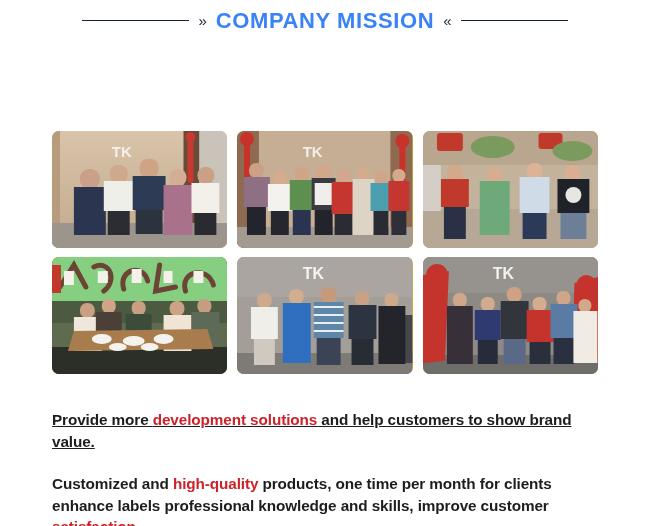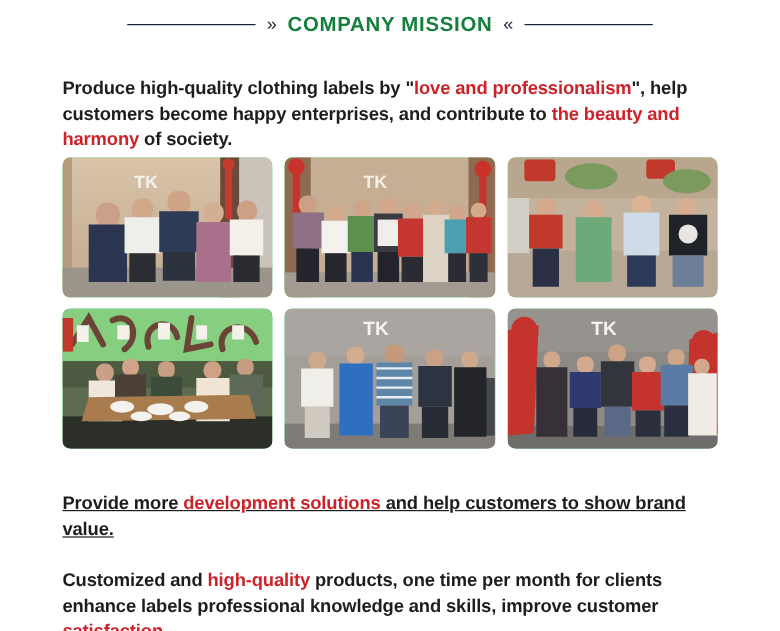--- a/index.html
+++ b/index.html
@@ -37,23 +37,23 @@
     flex: none;
   }
   .chev {
     font-size: 15px;
     color: #16243a;
     line-height: 1;
     font-weight: 400;
     letter-spacing: 0;
   }
   .section-title {
-    font-size: 17px;
+    font-size: 22px;
     font-weight: bold;
-    color: #15803d;
+    color: #3b82f6;
     letter-spacing: 0.6px;
     white-space: nowrap;
     line-height: 1;
   }
 
   
   .para {
     position: absolute;
     left: 52px;
     width: 548px;
@@ -77,38 +77,37 @@
     display: grid;
     grid-template-columns: repeat(3, 1fr);
     grid-template-rows: 117px 117px;
     column-gap: 10px;
     row-gap: 9px;
   }
   .photo {
     position: relative;
     border-radius: 7px;
     overflow: hidden;
-    background: #86efac;
+    background: #eab308;
   }
   .photo svg { display: block; width: 100%; height: 100%; }
 </style>
 </head>
 <body>
 
 <div class="page">
 
   <div class="section-header">
     <span class="rule"></span>
     <span class="chev">»</span>
     <span class="section-title">COMPANY MISSION</span>
     <span class="chev">«</span>
     <span class="rule"></span>
   </div>
 
-  <p class="para" id="para-mission"><span>Produce high-quality clothing labels by "</span><span class="hl">love and professionalism</span><span>", help customers become happy enterprises, and contribute to </span><span class="hl">the beauty and harmony</span><span> of society.</span></p>
 
   <div class="photo-grid">
 
     <div class="photo">
       <svg viewBox="0 0 176 117" preserveAspectRatio="none">
         <defs>
           <linearGradient id="g1" x1="0" y1="0" x2="0" y2="1">
             <stop offset="0" stop-color="#d9c4a9"></stop>
               <stop offset="1" stop-color="#c1a98d"></stop>
           </linearGradient>

